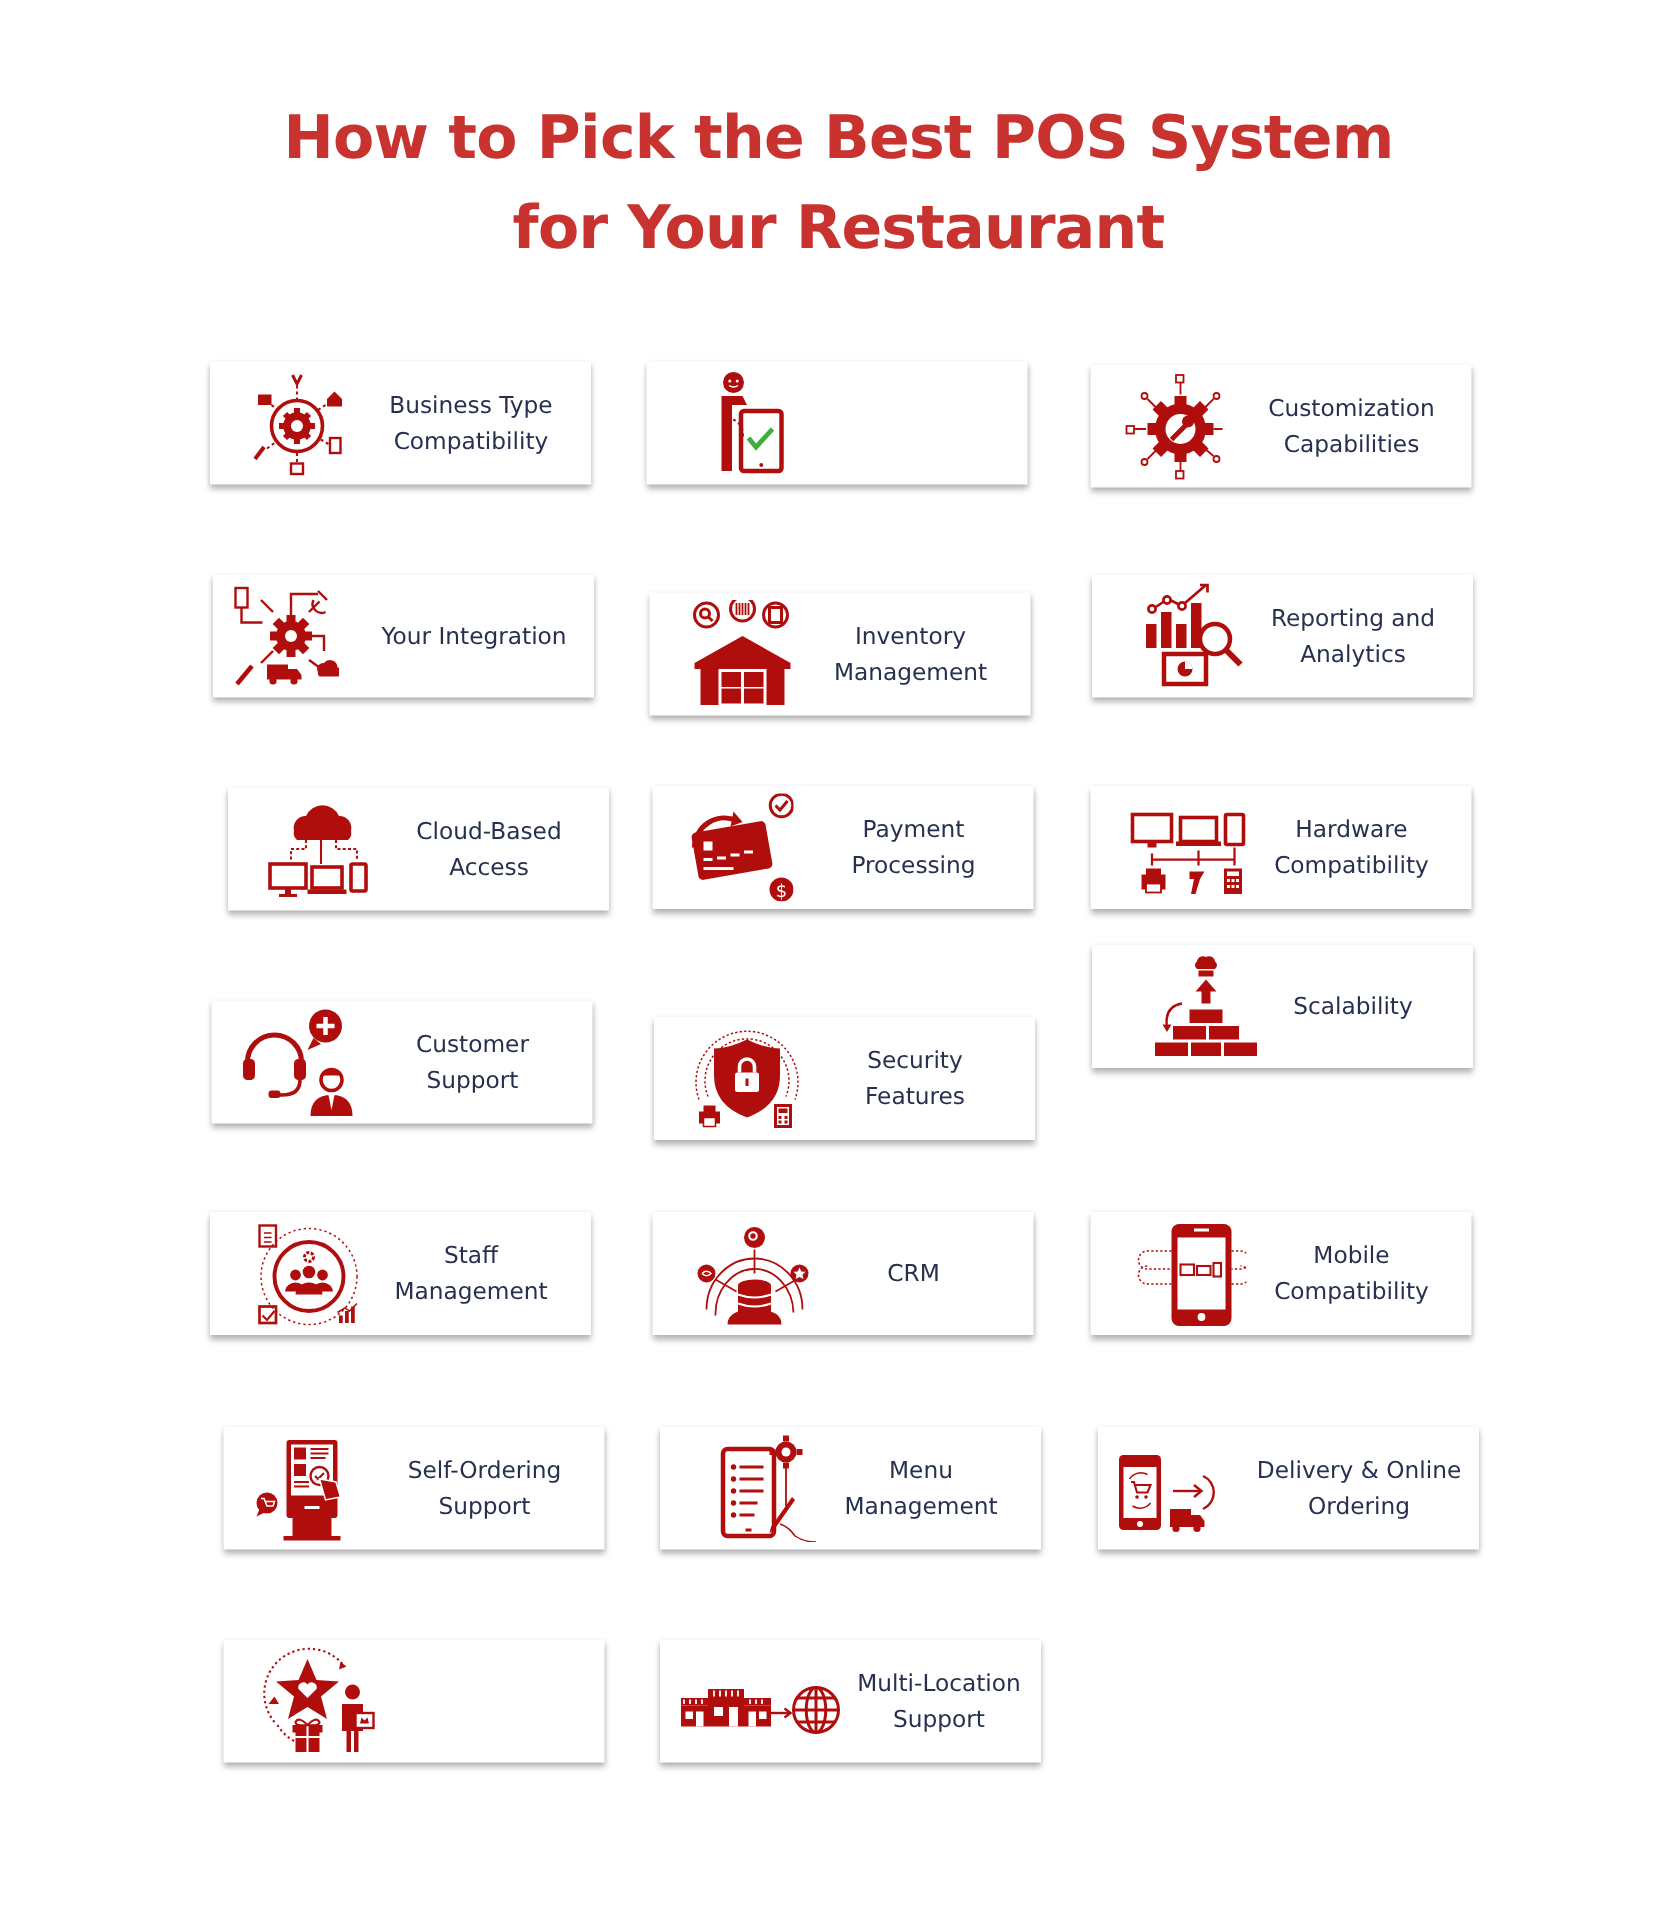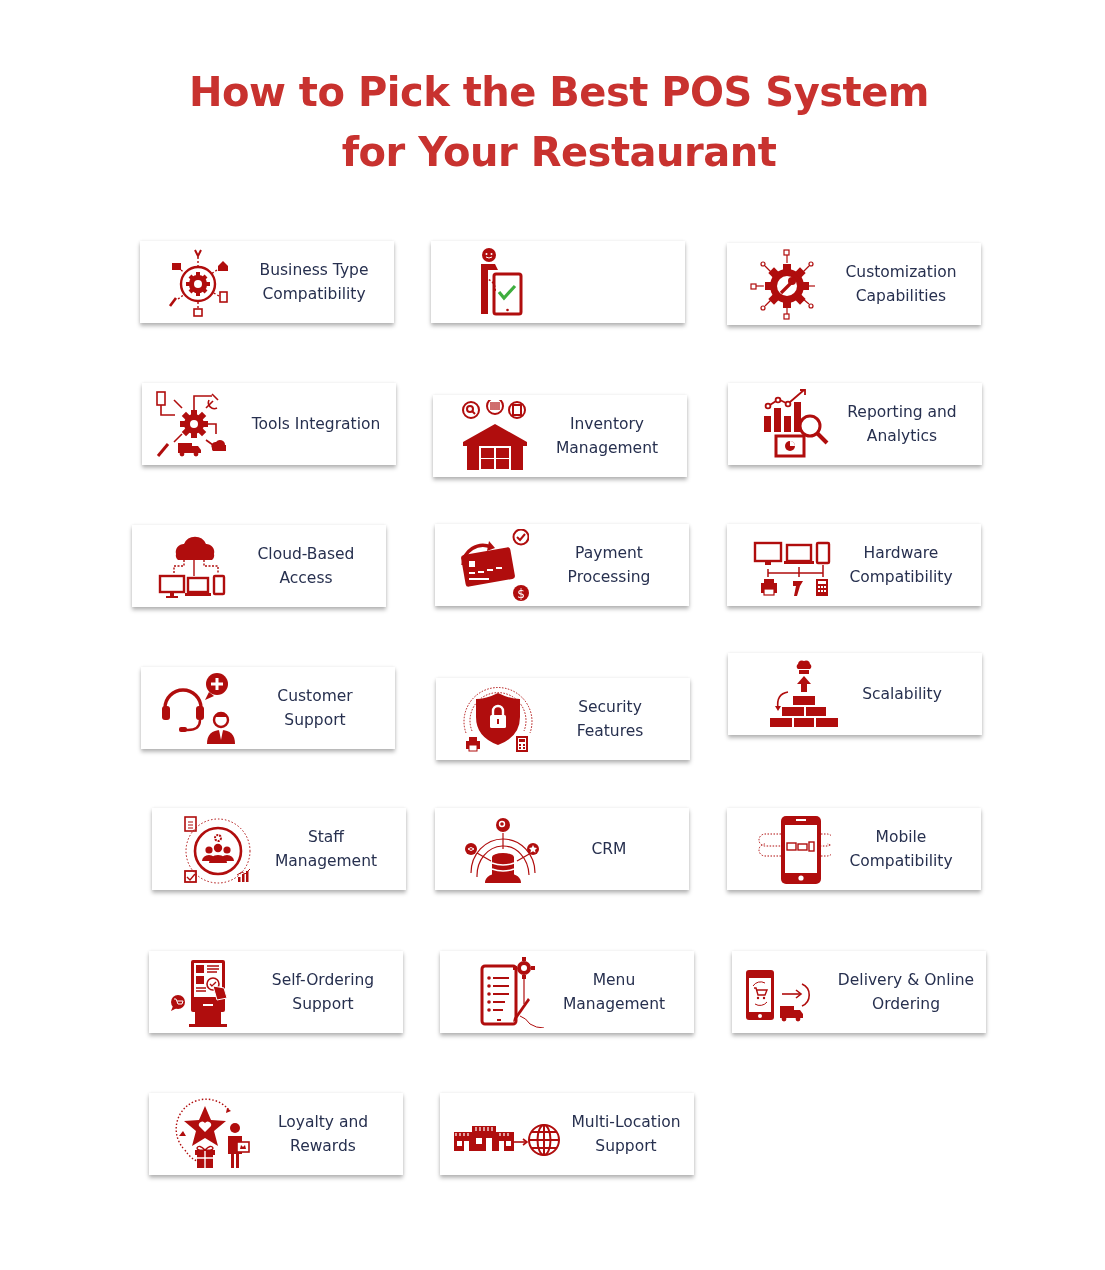--- a/index.html
+++ b/index.html
@@ -147,21 +147,21 @@
           <path d="M55 12 a6 6 0 0 0 8 8"></path>
       </g>
       <path d="M4 68 l10 -12" stroke="#b00d0d" stroke-width="3"></path>
       <rect x="24" y="55" width="14" height="10" fill="#b00d0d"></rect>
         <path d="M38 58 h6 l3 4 v3 h-9z" fill="#b00d0d"></path>
       <circle cx="28" cy="66" r="2.4" fill="#b00d0d"></circle>
         <circle cx="42" cy="66" r="2.4" fill="#b00d0d"></circle>
       <path d="M58 60 a4 4 0 0 1 4 -6 a5 5 0 0 1 9 3 a3 3 0 0 1 0 6 h-12 a3 3 0 0 1 -1 -3z" fill="#b00d0d"></path>
     </svg>
   </div>
-  <div class="label">Tools Integration</div>
+  <div class="label">Your Integration</div>
 </div>
 
 <div class="card" style="left:433px;top:395px">
   <div class="icon" style="left:26px">
     <svg viewBox="0 0 72 72">
       <g fill="none" stroke="#b00d0d" stroke-width="2">
         <circle cx="12" cy="10" r="8"></circle>
           <circle cx="36" cy="6" r="8"></circle>
           <circle cx="58" cy="10" r="8"></circle>
         <circle cx="11" cy="9" r="3"></circle>
@@ -205,21 +205,21 @@
       <path d="M57 45 l10 10" stroke="#b00d0d" stroke-width="4"></path>
       <rect x="16" y="48" width="28" height="20" fill="none" stroke="#b00d0d" stroke-width="3"></rect>
       <circle cx="30" cy="58" r="5" fill="#b00d0d"></circle>
         <path d="M30 58 v-5 a5 5 0 0 1 5 5z" fill="#fff"></path>
     </svg>
   </div>
   <div class="label">Reporting and
 Analytics</div>
 </div>
 
-<div class="card" style="left:132px;top:525px">
+<div class="card" style="left:152px;top:525px">
   <div class="icon" style="left:26px">
     <svg viewBox="0 0 72 72">
       <path d="M18 24 a8 8 0 0 1 8 -10 a12 12 0 0 1 22 0 a8 8 0 0 1 8 10 a6 6 0 0 1 -2 6 h-34 a6 6 0 0 1 -2 -6z" fill="#b00d0d"></path>
       <g fill="none" stroke="#b00d0d" stroke-width="1.4">
           <path d="M36 30 v16"></path>
           <path d="M26 30 v6 h-10 v8" stroke-dasharray="2 1.5"></path>
           <path d="M46 30 v6 h14 v8" stroke-dasharray="2 1.5"></path>
         </g>
       <g fill="none" stroke="#b00d0d" stroke-width="2.4">
           <rect x="2" y="46" width="24" height="16"></rect>
@@ -329,40 +329,40 @@
           <rect x="61" y="61" width="2" height="2"></rect>
           <rect x="57" y="64" width="2" height="2"></rect>
           <rect x="61" y="64" width="2" height="2"></rect>
         </g>
     </svg>
   </div>
   <div class="label">Security
 Features</div>
 </div>
 
-<div class="card" style="left:728px;top:653px">
+<div class="card" style="left:728px;top:630px">
   <div class="icon" style="left:40px">
     <svg viewBox="0 0 72 72">
       <path d="M30 6 a4 4 0 0 1 6 -3 a4 4 0 0 1 6 3 a3 3 0 0 1 0 5 h-12 a3 3 0 0 1 0 -5z" fill="#b00d0d"></path>
         <rect x="31" y="12" width="10" height="4" fill="#b00d0d"></rect>
       <path d="M36 18 l7 8 h-4 v8 h-6 v-8 h-4z" fill="#b00d0d"></path>
       <rect x="25" y="38" width="22" height="9" fill="#b00d0d"></rect>
       <rect x="14" y="49" width="22" height="9" fill="#b00d0d"></rect>
         <rect x="38" y="49" width="20" height="9" fill="#b00d0d"></rect>
       <rect x="2" y="60" width="22" height="9" fill="#b00d0d"></rect>
         <rect x="26" y="60" width="20" height="9" fill="#b00d0d"></rect>
         <rect x="48" y="60" width="22" height="9" fill="#b00d0d"></rect>
       <path d="M20 34 q-12 2 -10 16" fill="none" stroke="#b00d0d" stroke-width="1.6"></path>
         <path d="M7 48 l3 5 l3 -5z" fill="#b00d0d"></path>
     </svg>
   </div>
   <div class="label">Scalability</div>
 </div>
 
-<div class="card" style="left:152px;top:808px">
+<div class="card" style="left:140px;top:808px">
   <div class="icon" style="left:30px">
     <svg viewBox="0 0 72 72">
       <circle cx="36" cy="38" r="32" fill="none" stroke="#b00d0d" stroke-width="1" stroke-dasharray="1.5 2"></circle>
       <circle cx="36" cy="38" r="23" fill="none" stroke="#b00d0d" stroke-width="2.6"></circle>
       <circle cx="36" cy="25" r="3" fill="none" stroke="#b00d0d" stroke-width="2" stroke-dasharray="2 1"></circle>
       <circle cx="27" cy="37" r="3.6" fill="#b00d0d"></circle>
         <circle cx="45" cy="37" r="3.6" fill="#b00d0d"></circle>
         <circle cx="36" cy="35" r="4.2" fill="#b00d0d"></circle>
       <path d="M20 48 a7 6 0 0 1 14 0z M38 48 a7 6 0 0 1 14 0z" fill="#b00d0d"></path>
         <path d="M27 50 a9 8 0 0 1 18 0z" fill="#b00d0d"></path>
@@ -520,22 +520,20 @@
       <rect x="22" y="56" width="16" height="14" fill="#b00d0d"></rect>
         <rect x="20" y="52" width="20" height="5" fill="#b00d0d"></rect>
       <path d="M30 52 v18 M20 60 h20" stroke="#fff" stroke-width="1.4"></path>
       <path d="M30 52 q-6 -6 -8 -2 q0 3 8 2 q6 -6 8 -2 q0 3 -8 2" fill="none" stroke="#b00d0d" stroke-width="1.4"></path>
       <circle cx="60" cy="30" r="5" fill="#b00d0d"></circle>
       <path d="M53 38 h14 v18 h-3 v14 h-3 v-14 h-2 v14 h-3 v-14 h-3z" fill="#b00d0d"></path>
       <rect x="62" y="44" width="12" height="10" fill="#fff" stroke="#b00d0d" stroke-width="1.6"></rect>
       <path d="M65 51 l1 -4 l2 2 l2 -2 l1 4z" fill="#b00d0d"></path>
     </svg>
   </div>
-  <div class="label">Loyalty and
-Rewards</div>
 </div>
 
 <div class="card" style="left:440px;top:1093px">
   <div class="icon" style="left:12px;width:112px">
     <svg viewBox="0 0 112 72" style="width:112px">
       <g fill="#b00d0d">
         <rect x="2" y="34" width="18" height="5"></rect>
           <rect x="2" y="39" width="18" height="14"></rect>
         <rect x="20" y="28" width="24" height="6"></rect>
           <rect x="20" y="34" width="24" height="19"></rect>

